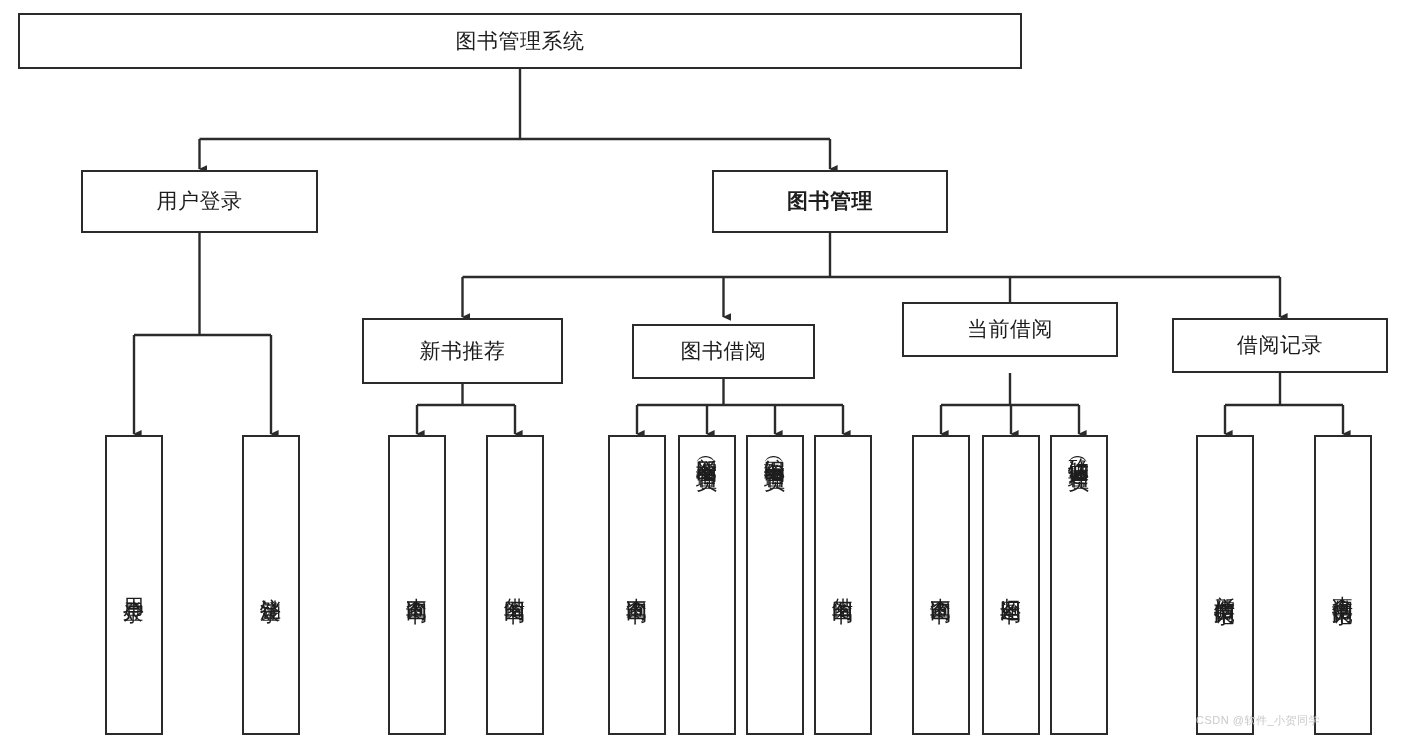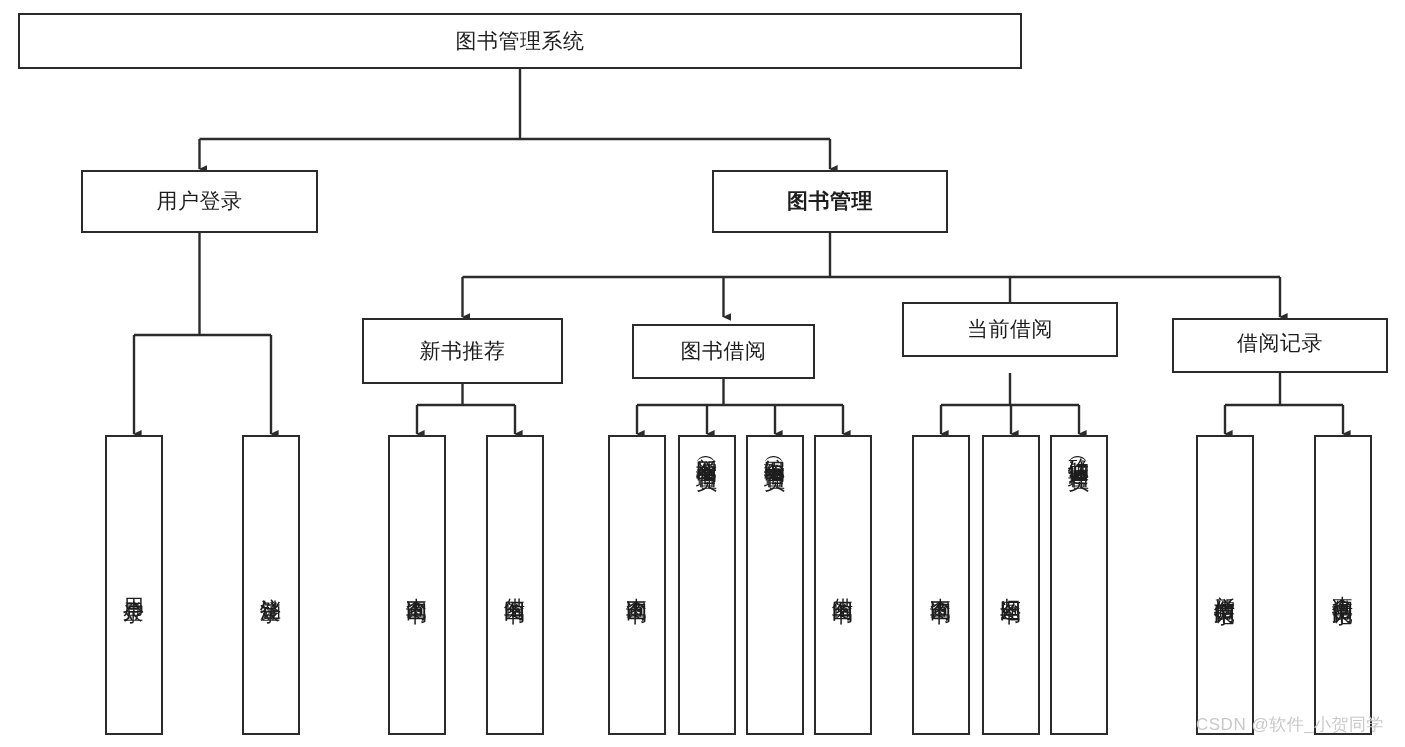--- a/index.html
+++ b/index.html
@@ -58,21 +58,21 @@
   }
   .node.vertical.centered {
     align-items: center;
   }
   .node.vertical.topaligned .node-label {
     margin-top: 4px;
   }
   .watermark {
     position: absolute;
     color: #c9c9c9;
-    font-size: 17px;
+    font-size: 11px;
     letter-spacing: 0.5px;
     white-space: nowrap;
     pointer-events: none;
   }
 </style>
 </head>
 <body>
 
 <div id="canvas">
   <svg id="wires" viewBox="0 0 1405 747">
@@ -131,21 +131,21 @@
       <div class="node horizontal" style="left: 362px; top: 318px; width: 201px; height: 66px; border-color: rgb(43, 43, 43); background: rgb(255, 255, 255);">
         <span class="node-label" style="color: rgb(29, 29, 29);">新书推荐</span>
       </div>
       <div class="node horizontal" style="left: 632px; top: 318px; width: 183px; height: 55px; border-color: rgb(43, 43, 43); background: rgb(255, 255, 255); margin-top: 6px;">
         <span class="node-label" style="color: rgb(29, 29, 29);">图书借阅</span>
       </div>
       <div class="node horizontal" style="left: 902px; top: 302px; width: 216px; height: 55px; border-color: rgb(43, 43, 43); background: rgb(255, 255, 255);">
         <span class="node-label" style="color: rgb(29, 29, 29);">当前借阅</span>
       </div>
       <div class="node horizontal" style="left: 1172px; top: 318px; width: 216px; height: 55px; border-color: rgb(43, 43, 43); background: rgb(255, 255, 255);">
-        <span class="node-label" style="color: rgb(29, 29, 29); font-family: Liberation Mono, monospace;">借阅记录</span>
+        <span class="node-label" style="color: rgb(29, 29, 29);">借阅记录</span>
       </div>
       <div class="node vertical centered" style="left: 105px; top: 435px; width: 58px; height: 300px; border-color: rgb(43, 43, 43); background: rgb(255, 255, 255);">
         <span class="node-label" style="color: rgb(29, 29, 29);">用户登录</span>
       </div>
       <div class="node vertical centered" style="left: 242px; top: 435px; width: 58px; height: 300px; border-color: rgb(43, 43, 43); background: rgb(255, 255, 255);">
         <span class="node-label" style="color: rgb(29, 29, 29);">注销登录</span>
       </div>
       <div class="node vertical centered" style="left: 388px; top: 435px; width: 58px; height: 300px; border-color: rgb(43, 43, 43); background: rgb(255, 255, 255);">
         <span class="node-label" style="color: rgb(29, 29, 29);">查询图书</span>
       </div>

